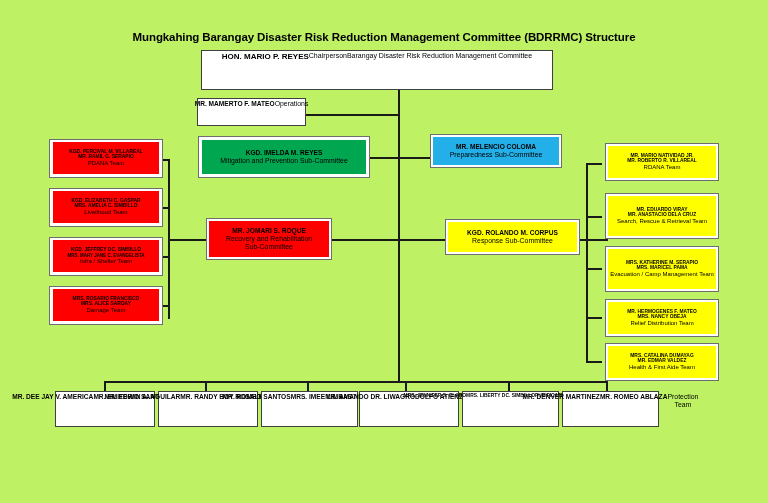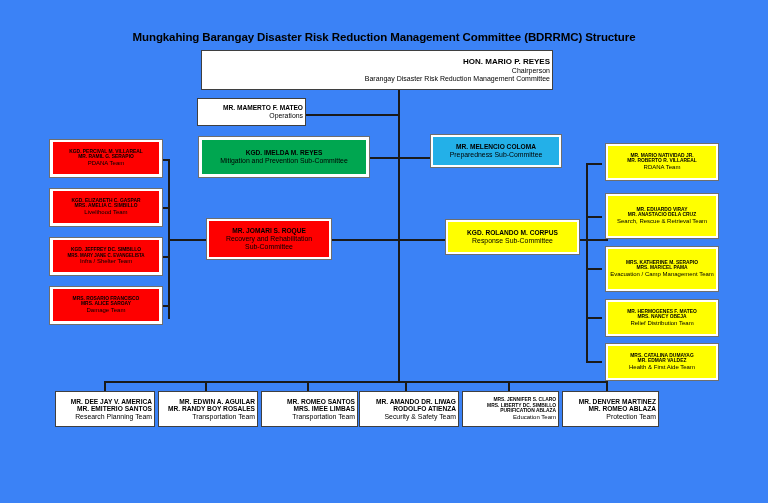--- a/index.html
+++ b/index.html
@@ -8,21 +8,21 @@
     background: #ffffff;
   }
   body {
     font-family: "Liberation Sans", sans-serif;
     -webkit-font-smoothing: antialiased;
   }
   #page {
     position: relative;
     width: 768px;
     height: 503px;
-    background: #3b82f6;
+    background: #bef264;
     overflow: hidden;
   }
 
   
   #chart-title {
     position: absolute;
     left: 0;
     top: 31px;
     width: 768px;
     text-align: center;
@@ -40,22 +40,22 @@
   .line.h { height: 2px; }
   .line.v { width: 2px; }
 
   
   .box {
     position: absolute;
     box-sizing: border-box;
     border: 1px solid #3f3f3f;
     background: #ffffff;
     display: flex;
-    flex-direction: column;
-    align-items: flex-end;
+    flex-direction: row;
+    align-items: flex-start;
     justify-content: center;
     text-align: center;
     color: #000000;
     z-index: 3;
     padding: 1px 2px;
   }
   .box .nm {
     font-weight: bold;
     line-height: 1.14;
     white-space: nowrap;

